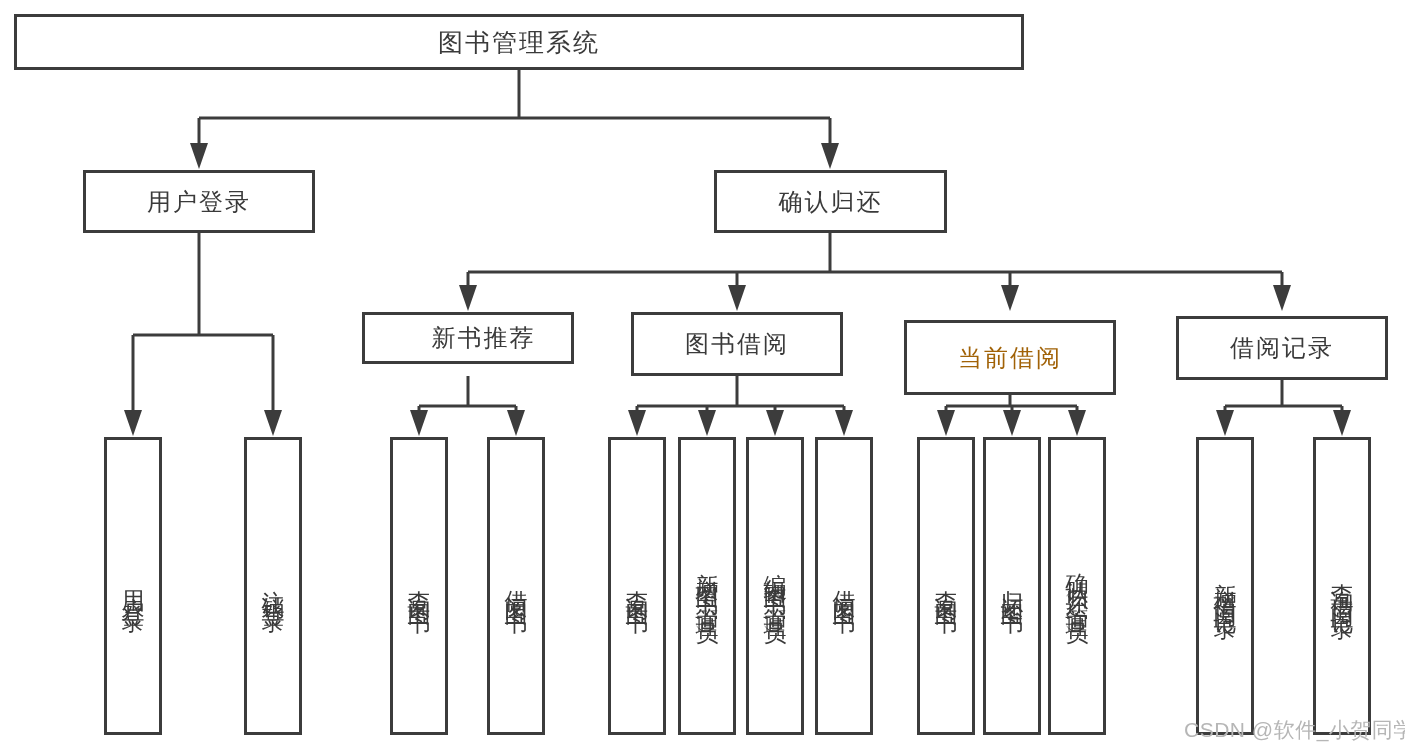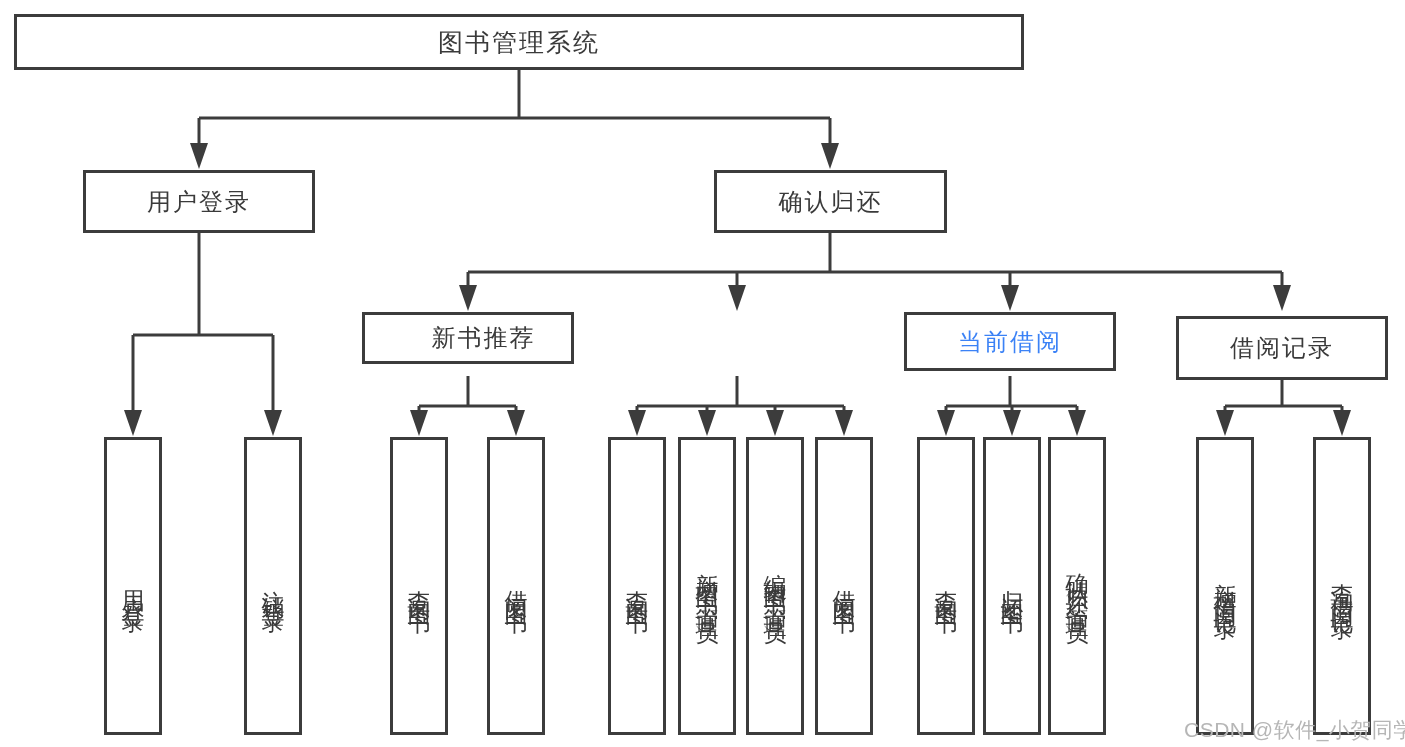--- a/index.html
+++ b/index.html
@@ -112,21 +112,24 @@
   <div class="node" style="left: 83px; top: 170px; width: 232px; height: 63px; border-color: rgb(60, 60, 60); color: rgb(58, 58, 58); background: rgb(255, 255, 255);">
     <span class="lbl">用户登录</span>
   </div>
   <div class="node" style="left: 714px; top: 170px; width: 233px; height: 63px; border-color: rgb(60, 60, 60); color: rgb(58, 58, 58); background: rgb(255, 255, 255);">
     <span class="lbl">确认归还</span>
   </div>
 
   <div class="node" style="left: 362px; top: 312px; width: 212px; height: 52px; border-color: rgb(60, 60, 60); color: rgb(58, 58, 58); background: rgb(255, 255, 255); padding-left: 31px;">
     <span class="lbl">新书推荐</span>
   </div>
-  <div class="node" style="left: 904px; top: 312px; width: 212px; height: 59px; border-color: rgb(60, 60, 60); color: #3b82f6; background: rgb(255, 255, 255);">
+  <div class="node" style="left: 631px; top: 312px; width: 212px; height: 64px; border-color: rgb(60, 60, 60); color: rgb(58, 58, 58); background: rgb(255, 255, 255);">
+    <span class="lbl">图书借阅</span>
+  </div>
+  <div class="node" style="left: 904px; top: 320px; width: 212px; height: 75px; border-color: rgb(60, 60, 60); color: #a16207; background: rgb(255, 255, 255);">
     <span class="lbl">当前借阅</span>
   </div>
   <div class="node" style="left: 1176px; top: 316px; width: 212px; height: 64px; border-color: rgb(60, 60, 60); color: rgb(58, 58, 58); background: rgb(255, 255, 255);">
     <span class="lbl">借阅记录</span>
   </div>
 
   <div class="node v" style="left: 104px; top: 437px; width: 58px; height: 298px; border-color: rgb(60, 60, 60); color: rgb(58, 58, 58); background: rgb(255, 255, 255);">
     <span class="lbl">用户登录</span>
   </div>
   <div class="node v" style="left: 244px; top: 437px; width: 58px; height: 298px; border-color: rgb(60, 60, 60); color: rgb(58, 58, 58); background: rgb(255, 255, 255);">

